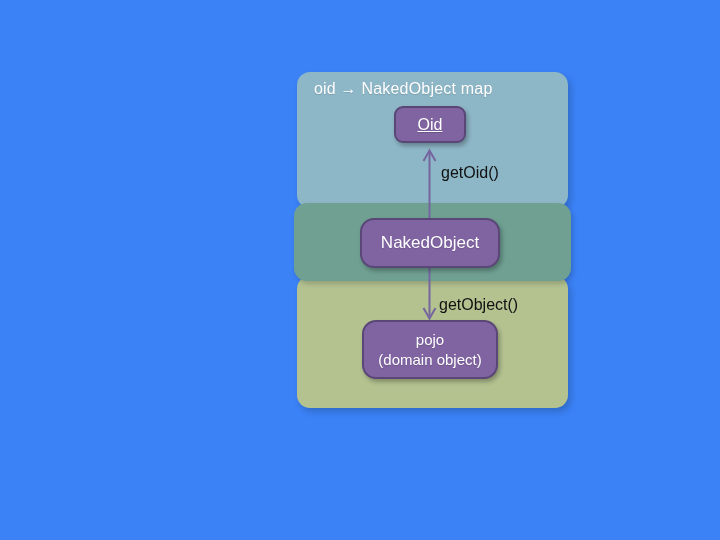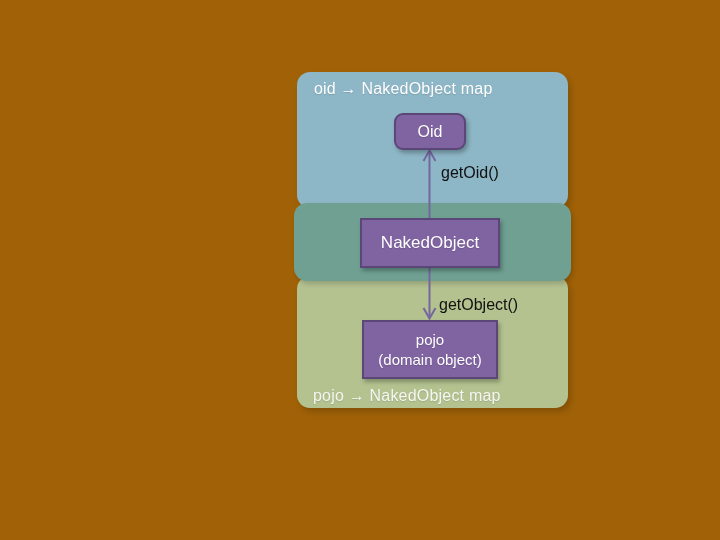--- a/index.html
+++ b/index.html
@@ -13,21 +13,21 @@
     --region-label-text: #FFFFFF;
   }
   * { margin: 0; padding: 0; box-sizing: border-box; }
   html, body { background: #ffffff; }
   body { font-family: "Liberation Sans", sans-serif; }
 
   .slide {
     position: relative;
     width: 720px;
     height: 540px;
-    background: #a16207;
+    background: #3b82f6;
     overflow: hidden;
   }
 
   
   .region { position: absolute; }
   .region-top {
     left: 297px; top: 72px; width: 271px; height: 136px;
     background: var(--oid-map-region);
     border-radius: 13px;
     box-shadow: 3px 4px 6px rgba(0,0,0,0.18);
@@ -67,32 +67,32 @@
     width: 720px; height: 540px;
     z-index: 3;
     pointer-events: none;
   }
 
   
   .node {
     position: absolute;
     background: var(--node-fill);
     border: 2.5px solid var(--node-border);
-    border-radius: 0;
+    border-radius: 14px;
     color: #ffffff;
     display: flex;
     flex-direction: column;
     align-items: center;
     justify-content: center;
     text-align: center;
     box-shadow: 2px 3px 4px rgba(0,0,0,0.28);
     z-index: 4;
     text-shadow: 0 1px 1px rgba(0,0,0,0.15);
   }
-  .node-oid { left: 394px; top: 113px; width: 72px; height: 37px; font-size: 16px; border-radius: 9px; }
+  .node-oid { left: 394px; top: 106px; width: 72px; height: 37px; font-size: 16px; border-radius: 9px; text-decoration: underline; }
   .node-nakedobject { left: 360px; top: 218px; width: 140px; height: 50px; font-size: 17px; }
   .node-pojo { left: 362px; top: 320px; width: 136px; height: 59px; font-size: 15px; line-height: 1.3; }
 
   .edge-label {
     position: absolute;
     color: var(--edge-label-text);
     font-size: 16px;
     z-index: 5;
     white-space: nowrap;
   }
@@ -103,21 +103,20 @@
 <body>
 
 <div class="slide">
 
   <div class="region region-top"></div>
   <div class="region region-bottom"></div>
   <div class="region region-band"></div>
 
   <div class="region-label top">oid → NakedObject map</div>
 
-  <div class="region-label bottom">pojo → NakedObject map</div>
 
   <svg class="arrows" viewBox="0 0 720 540" xmlns="http://www.w3.org/2000/svg">
 
     <line x1="429.5" y1="218" x2="429.5" y2="152" stroke="#7566A0" stroke-width="2"></line>
     <polyline points="423.5,161 429.5,150.5 435.5,161" fill="none" stroke="#7566A0" stroke-width="2" stroke-linejoin="miter"></polyline>
 
     <line x1="429.5" y1="268" x2="429.5" y2="316" stroke="#7566A0" stroke-width="2"></line>
     <polyline points="423.5,308 429.5,318.5 435.5,308" fill="none" stroke="#7566A0" stroke-width="2" stroke-linejoin="miter"></polyline>
   </svg>
 

